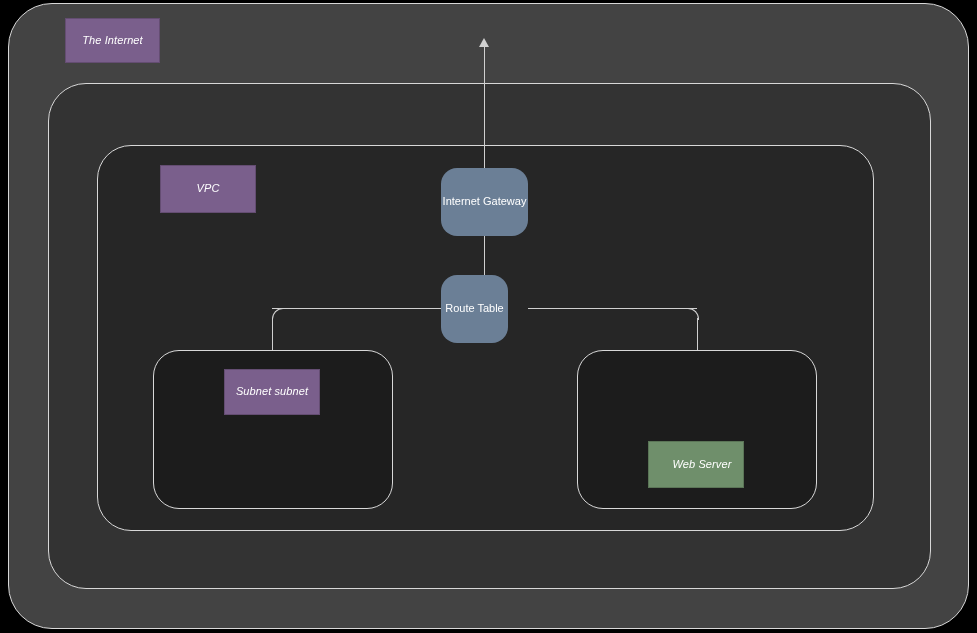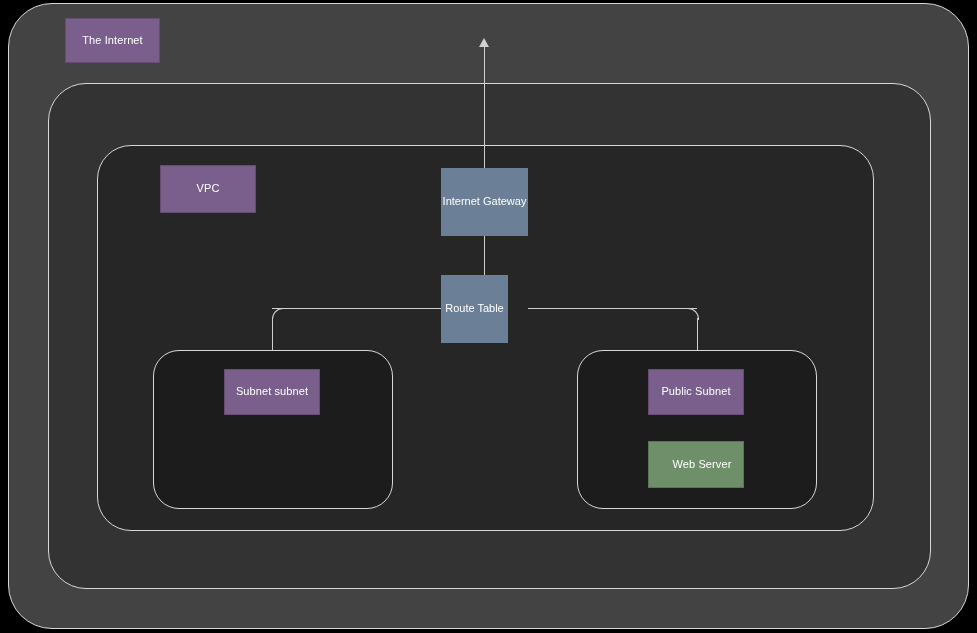--- a/index.html
+++ b/index.html
@@ -59,41 +59,42 @@
     box-sizing: border-box;
     display: flex;
     align-items: center;
     justify-content: center;
     color: #ffffff;
     font-size: 11px;
     letter-spacing: .1px;
     text-align: right;
     line-height: 1.2;
     border: 1px solid rgba(0,0,0,0.18);
+    font-style: italic;
   }
   .plate-purple { background: #7a5f8c; }
   .plate-green  { background: #6f8f6b; }
 
   .plate-internet { left: 65px;  top: 18px;  width: 95px; height: 45px; }
   .plate-aws      { left: 112px; top: 90px;  width: 96px; height: 45px; }
   .plate-vpc      { left: 160px; top: 165px; width: 96px; height: 48px; }
   .plate-private  { left: 224px; top: 369px; width: 96px; height: 46px; }
   .plate-database { left: 224px; top: 441px; width: 96px; height: 47px; }
   .plate-public   { left: 648px; top: 369px; width: 96px; height: 46px; }
   .plate-webserver{ left: 648px; top: 441px; width: 96px; height: 47px; padding-left: 12px; }
 
   
   .node {
     position: absolute;
     box-sizing: border-box;
     display: flex;
     align-items: center;
     justify-content: center;
     background: #6b7f96;
-    border-radius: 0;
+    border-radius: 16px;
     color: #ffffff;
     font-size: 11px;
     text-align: center;
     line-height: 1.25;
     z-index: 5;
   }
   .node-igw { left: 441px; top: 168px; width: 87px; height: 68px; }
   .node-rt  { left: 441px; top: 275px; width: 67px; height: 68px; }
 
   
@@ -169,21 +170,20 @@
   <div class="elbow elbow-right"></div>
   <div class="conn conn-v conn-rt-right-v"></div>
 
   <div class="plate plate-purple plate-internet">The Internet</div>
 
 
   <div class="plate plate-purple plate-vpc">VPC</div>
 
   <div class="plate plate-purple plate-private">Subnet subnet</div>
 
-  <div class="plate plate-purple plate-public">Public Subnet</div>
 
 
   <div class="plate plate-green plate-webserver">Web Server</div>
 
   <div class="node node-igw">Internet Gateway</div>
 
   <div class="node node-rt">Route Table</div>
 
 </div>
 

